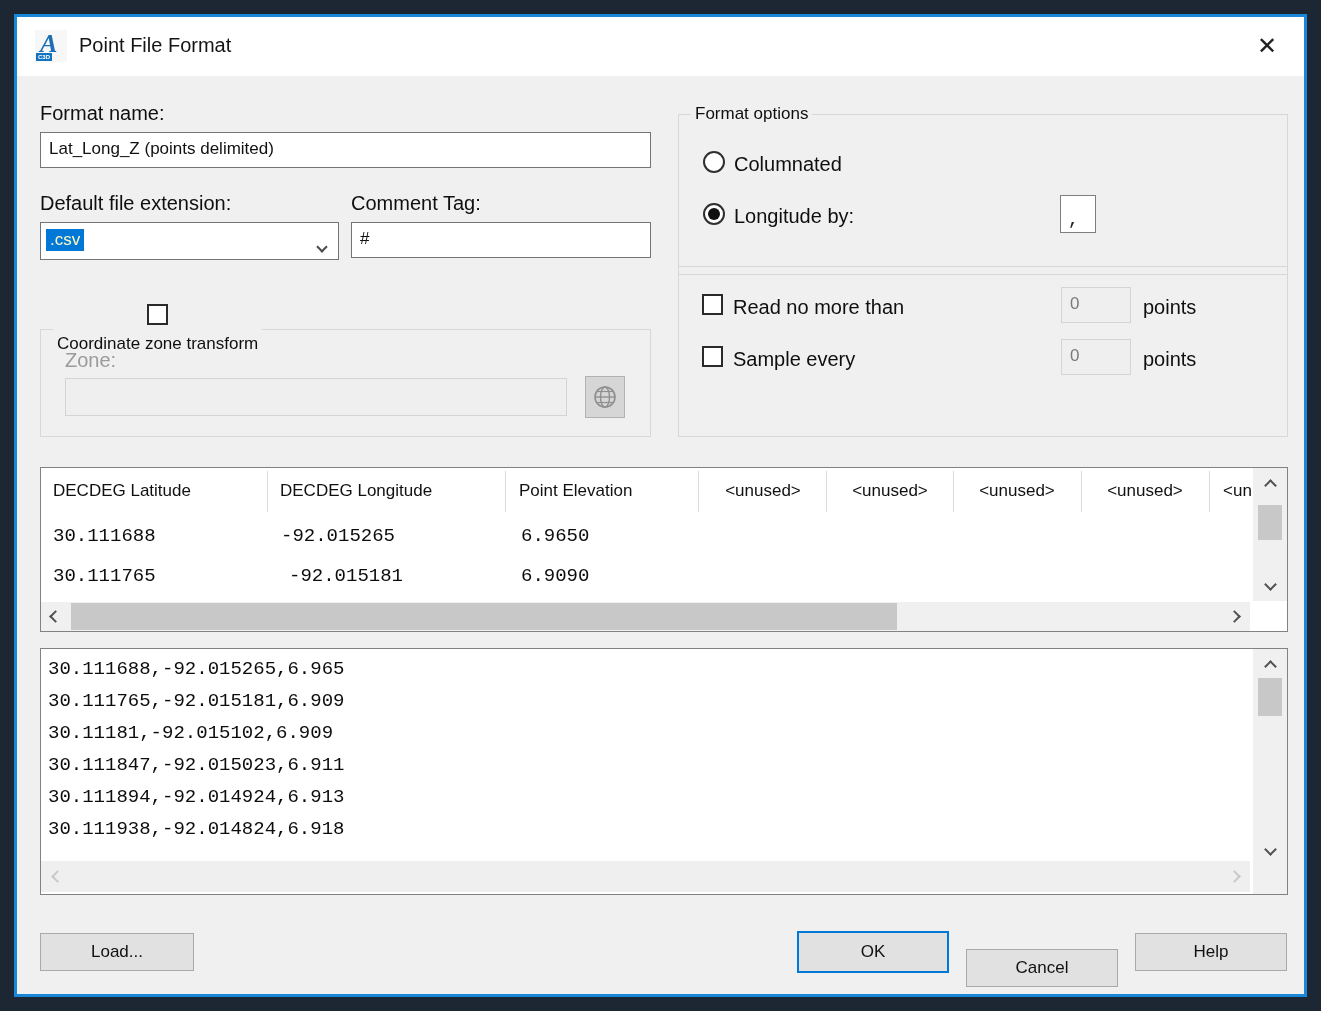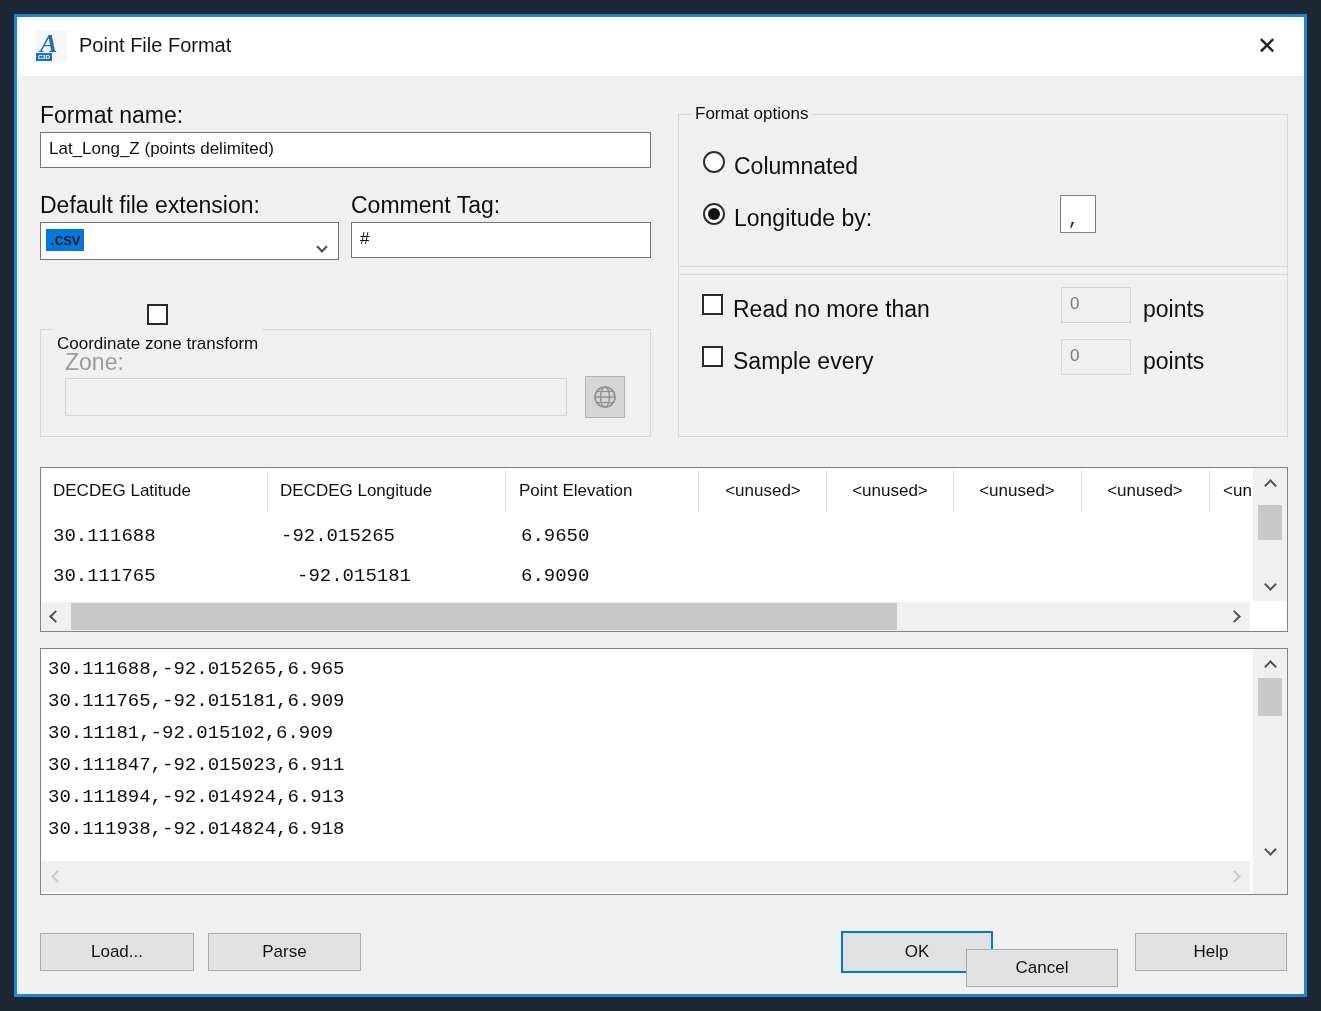--- a/index.html
+++ b/index.html
@@ -10,29 +10,29 @@
             border:3px solid #1a86d8; background:#f0f0f0; }
 
   
   .titlebar { position:absolute; left:0; top:0; width:100%; height:59px; background:#ffffff; }
   .app-icon { position:absolute; left:18px; top:13px; width:32px; height:32px; background:#f7f7f7; }
   .app-icon .letter { position:absolute; left:5px; top:-1px; font-size:26px; font-weight:bold; color:#1c6fb5; font-family:"Liberation Serif", serif; font-style:italic; }
   .app-icon .badge { position:absolute; left:1px; bottom:1px; background:#1273c1; color:#fff; font-size:6px; font-weight:bold; padding:0 2px; line-height:8px; }
   .title-text { position:absolute; left:62px; top:17px; font-size:20px; color:#151515; }
   .close-btn { position:absolute; right:22px; top:14px; width:30px; height:30px; font-size:24px; font-weight:300; color:#222; text-align:center; line-height:30px; cursor:pointer; }
 
-  .label { position:absolute; font-size:23px; color:#0f0f0f; white-space:nowrap; }
+  .label { position:absolute; font-size:20px; color:#0f0f0f; white-space:nowrap; }
   .label.dim { color:#9b9b9b;text-align:center; }
 
   .textfield { position:absolute; background:#fff; border:1px solid #747474; font-size:17px; padding:6px 8px; color:#111; }
   .textfield.disabled { background:#efefef; border:1px solid #d4d4d4; color:#7a7a7a; }
 
   
   .combo { position:absolute; background:#fff; border:1px solid #747474; }
-  .combo .sel { position:absolute; left:5px; top:6px; background:#0078d7; color:#000000; font-size:17px; padding:1px 4px; }
+  .combo .sel { position:absolute; left:5px; top:6px; background:#0078d7; color:#fef9c3; font-size:17px; padding:1px 4px; }
   .combo .chev-wrap { position:absolute; right:12px; top:14px; }
 
   fieldset.groupbox { position:absolute; border:1px solid #d7d7d7; background:transparent; }
   fieldset.groupbox legend { font-size:17px; color:#0f0f0f; margin-left:12px; padding:0 4px; }
 
   
   .radio { position:absolute; width:22px; height:22px; border:2px solid #2f2f2f; border-radius:50%; background:#fff; }
   .radio.checked::after { content:""; position:absolute; left:3px; top:3px; width:12px; height:12px; border-radius:50%; background:#111; }
   .checkbox { position:absolute; width:21px; height:21px; border:2px solid #2a2a2a; background:#fff; }
 
@@ -148,21 +148,21 @@
     <div class="hdr-sep" style="left:657px;"></div>
     <div class="hdr-sep" style="left:785px;"></div>
     <div class="hdr-sep" style="left:912px;"></div>
     <div class="hdr-sep" style="left:1040px;"></div>
     <div class="hdr-sep" style="left:1168px;"></div>
 
     <div class="cell mono" style="left:12px;  top:57px;">30.111688</div>
     <div class="cell mono" style="left:240px; top:57px;">-92.015265</div>
     <div class="cell mono" style="left:480px; top:57px;">6.9650</div>
     <div class="cell mono" style="left:12px;  top:97px;">30.111765</div>
-    <div class="cell mono" style="left:256px; top:97px;">-92.015181</div>
+    <div class="cell mono" style="left:248px; top:97px;">-92.015181</div>
     <div class="cell mono" style="left:480px; top:97px;">6.9090</div>
 
     <div class="sb" style="right:0; top:0; width:34px; height:133px;">
       <div class="arrow" style="left:0; top:8px; width:34px; height:18px;">
           <span class="chev up"></span>
         </div>
       <div class="thumb" style="left:5px; top:37px; width:24px; height:35px;"></div>
       <div class="arrow" style="left:0; bottom:8px; width:34px; height:18px;">
           <span class="chev down"></span>
         </div>
@@ -203,18 +203,17 @@
       <div class="arrow" style="left:2px; top:0; width:28px; height:31px;">
           <span class="chev left light"></span>
         </div>
       <div class="arrow" style="right:2px; top:0; width:28px; height:31px;">
           <span class="chev right light"></span>
         </div>
     </div>
   </div>
 
   <div class="btn" style="left:23px; top:916px; width:154px;">Load...</div>
-  <div class="btn" style="left:191px; top:916px; width:153px;">Parse</div>
-  <div class="btn default" style="left:780px; top:914px; width:152px;margin-left:44px;">OK</div>
+  <div class="btn default" style="left:780px; top:914px; width:152px;">OK</div>
   <div class="btn" style="left:949px; top:916px; width:152px;margin-top:16px;">Cancel</div>
   <div class="btn" style="left:1118px; top:916px; width:152px;">Help</div>
 
 </div>
 
 </body></html>

